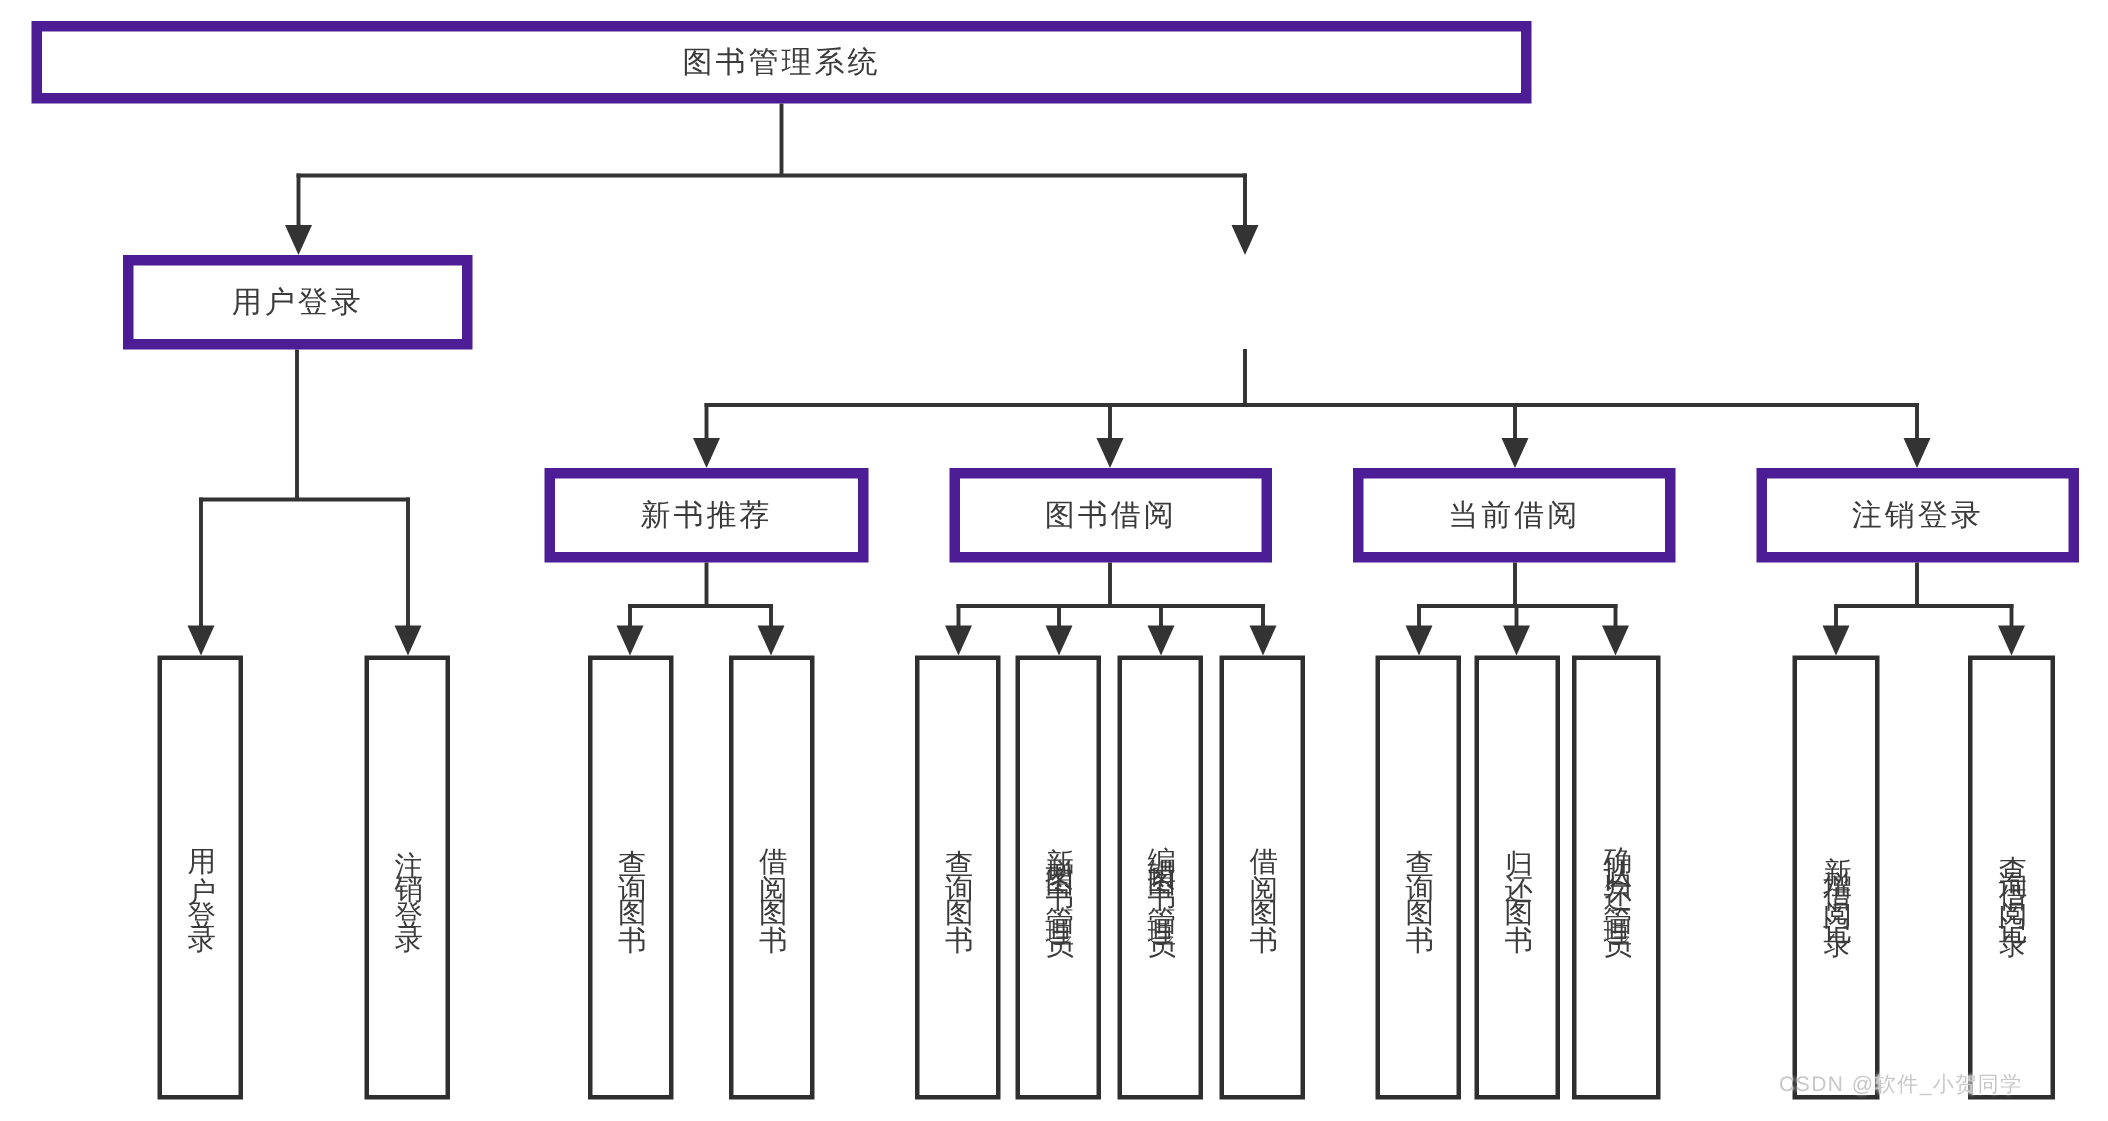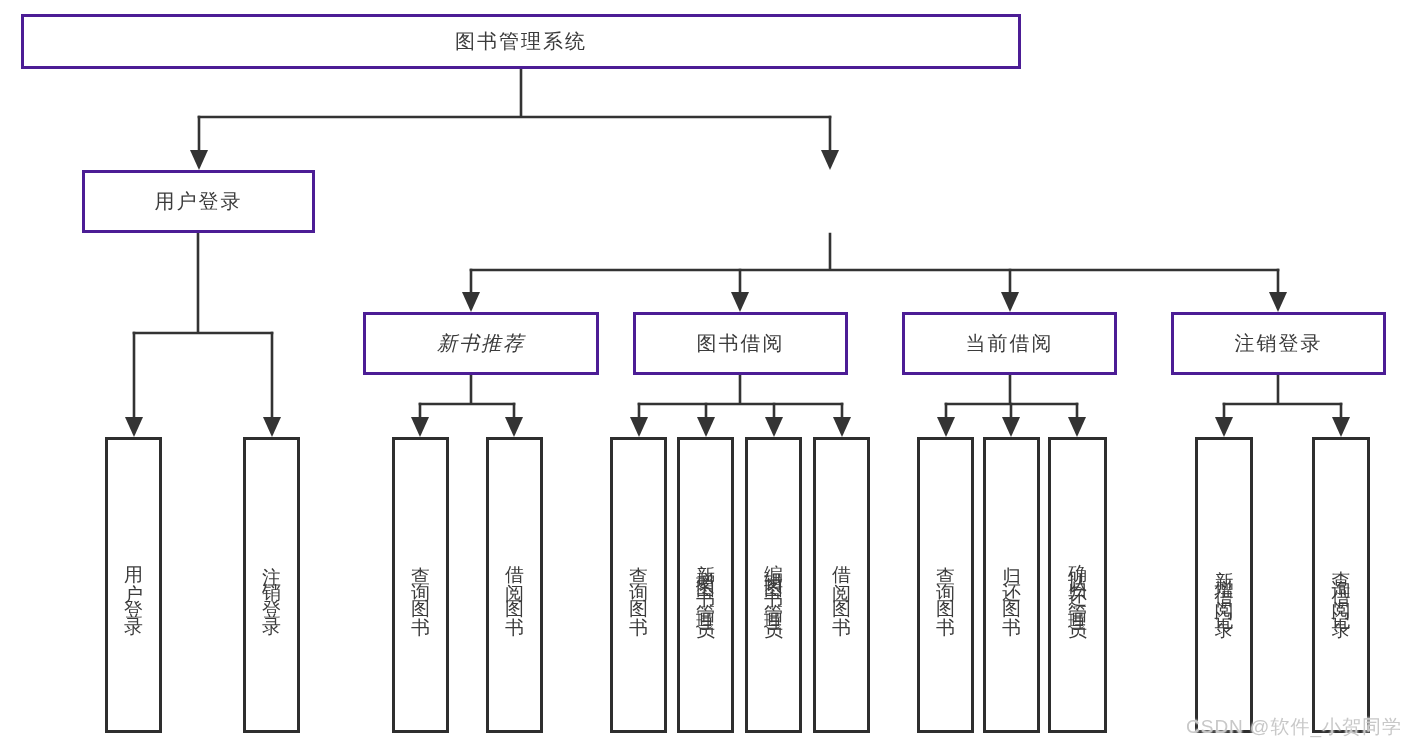--- a/index.html
+++ b/index.html
@@ -7,21 +7,21 @@
     position:relative;
     width:1405px;height:747px;
     background:#ffffff;
     font-family:"Liberation Sans","DejaVu Sans",sans-serif;
     overflow:hidden;
   }
   #wires{position:absolute;left:0;top:0;width:1405px;height:747px;}
   .hbox{
     position:absolute;
     box-sizing:border-box;
-    border:3px solid #4c1d95;
+    border:7px solid #4c1d95;
     background:#ffffff;
     display:flex;align-items:center;justify-content:center;
     font-size:20px;color:#3b3b3b;
     letter-spacing:2px;
     z-index:2;
   }
   .vbox{
     position:absolute;
     box-sizing:border-box;
     border:3px solid #2e2e2e;
@@ -31,21 +31,21 @@
     z-index:2;
     writing-mode:vertical-rl;
     text-orientation:mixed;
   }
   .ls-a{letter-spacing:17px;}  
   .ls-b{letter-spacing:10px;}  
   .ls-c{letter-spacing:8px;}   
   #watermark{
     position:absolute;
     left:1186px;top:714px;
-    font-size:19px;
+    font-size:14px;
     color:#c8c8c8;
     text-shadow:0 0 3px #ffffff,0 0 2px #ffffff;
     white-space:nowrap;
     z-index:5;
     letter-spacing:1px;
   }
 </style>
 </head>
 <body>
 
@@ -107,21 +107,21 @@
         <polygon points="1215,417 1233,417 1224,437" stroke="none"></polygon>
         <polygon points="1332,417 1350,417 1341,437" stroke="none"></polygon>
       </g>
     </g>
   </svg>
 
   <div class="hbox" style="left:21px;top:14px;width:1000px;height:55px;">图书管理系统</div>
 
   <div class="hbox" style="left:82px;top:170px;width:233px;height:63px;">用户登录</div>
 
-  <div class="hbox" style="left:363px;top:312px;width:236px;height:63px;font-style:italic;">新书推荐</div>
+  <div class="hbox" style="left:363px;top:312px;width:216px;height:63px;">新书推荐</div>
   <div class="hbox" style="left:633px;top:312px;width:215px;height:63px;">图书借阅</div>
   <div class="hbox" style="left:902px;top:312px;width:215px;height:63px;">当前借阅</div>
   <div class="hbox" style="left:1171px;top:312px;width:215px;height:63px;">注销登录</div>
 
   <div class="vbox ls-a" style="left:105px;top:437px;width:57px;height:296px;">用户登录</div>
   <div class="vbox ls-a" style="left:243px;top:437px;width:57px;height:296px;">注销登录</div>
 
   <div class="vbox ls-a" style="left:392px;top:437px;width:57px;height:296px;">查询图书</div>
   <div class="vbox ls-a" style="left:486px;top:437px;width:57px;height:296px;">借阅图书</div>
 

